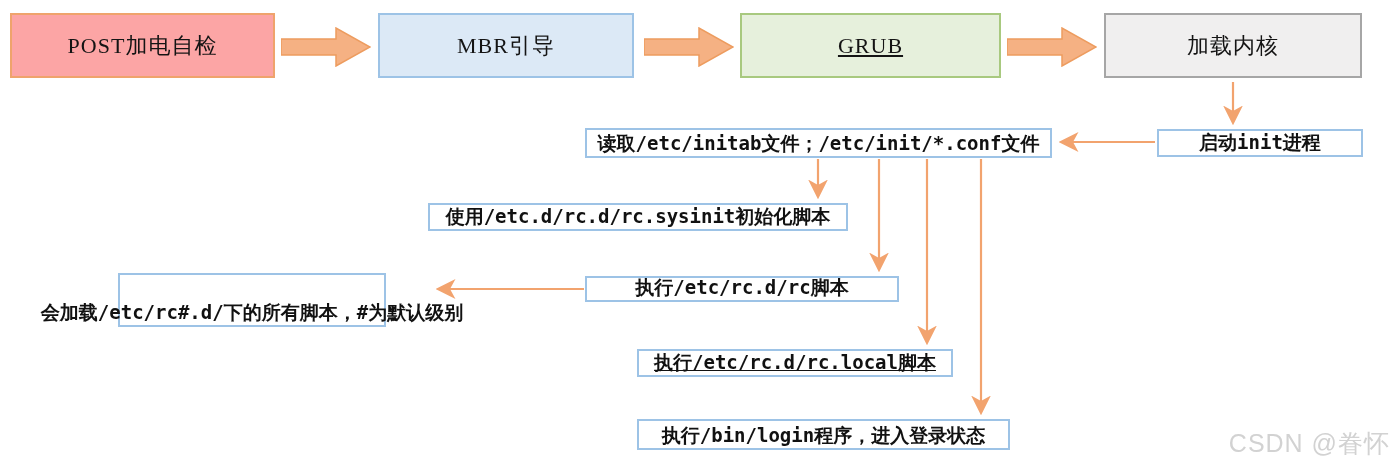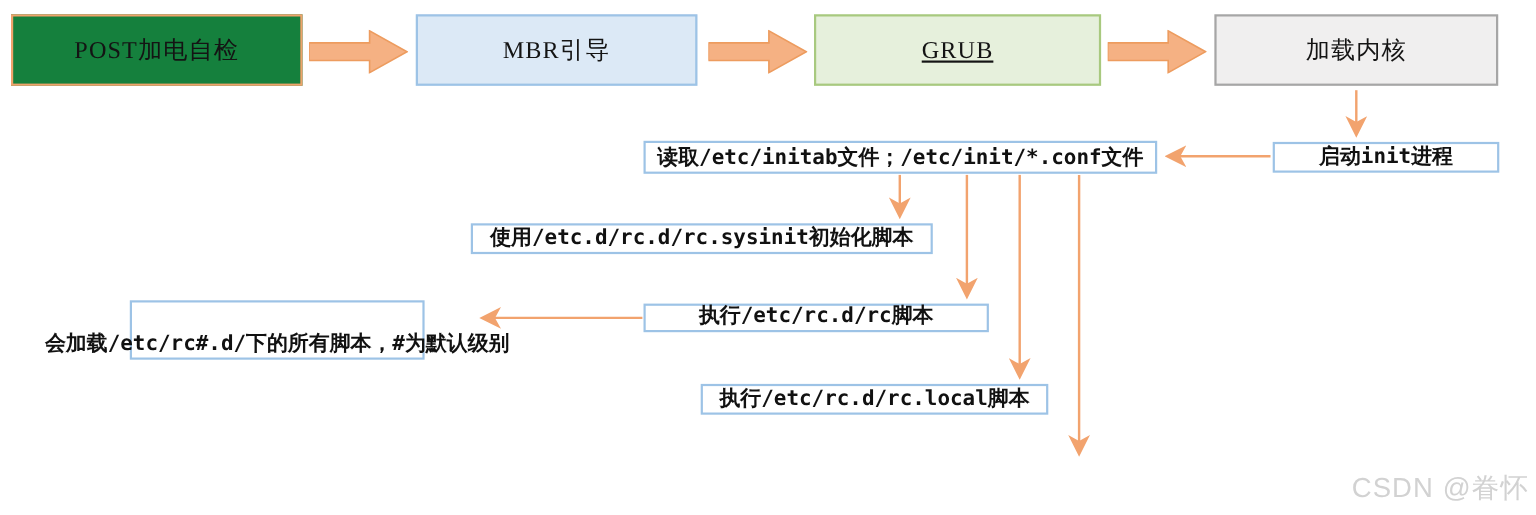--- a/index.html
+++ b/index.html
@@ -19,21 +19,21 @@
     box-sizing: border-box;
     border: 2px solid;
     display: flex;
     align-items: center;
     justify-content: center;
     font-size: 22px;
     color: #141414;
     letter-spacing: 1px;
     white-space: nowrap;
   }
-  .stage-post   { left: 10px;   width: 265px; background: #15803d; border-color: #efa36c; }
+  .stage-post   { left: 10px;   width: 265px; background: #fca5a5; border-color: #efa36c; }
   .stage-mbr    { left: 378px;  width: 256px; background: #dce9f6; border-color: #9dc3e6; }
   .stage-grub   { left: 740px;  width: 261px; background: #e6f0dc; border-color: #a8c97f; text-decoration: underline; }
   .stage-kernel { left: 1104px; width: 258px; background: #f0efef; border-color: #a6a6a6; }
 
   
   .fat-arrow { position: absolute; top: 27px; width: 90px; height: 40px; }
   .fat-1 { left: 281px; }
   .fat-2 { left: 644px; }
   .fat-3 { left: 1007px; }
 
@@ -52,21 +52,21 @@
     color: #111111;
     white-space: nowrap;
     line-height: 1.25;
   }
   .step-read    { left: 585px;  top: 128px; width: 467px; height: 30px; }
   .step-init    { left: 1157px; top: 129px; width: 206px; height: 28px; }
   .step-sysinit { left: 428px;  top: 203px; width: 420px; height: 28px; }
   .step-rc      { left: 585px;  top: 276px; width: 314px; height: 26px; }
   .step-load    { left: 118px;  top: 273px; width: 268px; height: 54px;
                   flex-direction: row; justify-content: center; }
-  .step-rclocal { left: 637px;  top: 349px; width: 316px; height: 28px; }
+  .step-rclocal { left: 637px;  top: 349px; width: 316px; height: 28px; text-decoration: underline; }
   .step-login   { left: 637px;  top: 419px; width: 373px; height: 31px; }
 
   
   .connectors {
     position: absolute;
     left: 0; top: 0;
     width: 1396px; height: 468px;
     pointer-events: none;
   }
 
@@ -135,16 +135,19 @@
   <div class="step step-rc">
     <span>执行/etc/rc.d/rc脚本</span>
   </div>
   <div class="step step-load">
     <span>会加载/etc/rc#.d/下的所有</span>
     <span>脚本，#为默认级别</span>
   </div>
   <div class="step step-rclocal">
     <span>执行/etc/rc.d/rc.local脚本</span>
   </div>
+  <div class="step step-login">
+    <span>执行/bin/login程序，进入登录状态</span>
+  </div>
 
   <div class="watermark">CSDN @眷怀</div>
 
 </div>
 
 </body></html>

